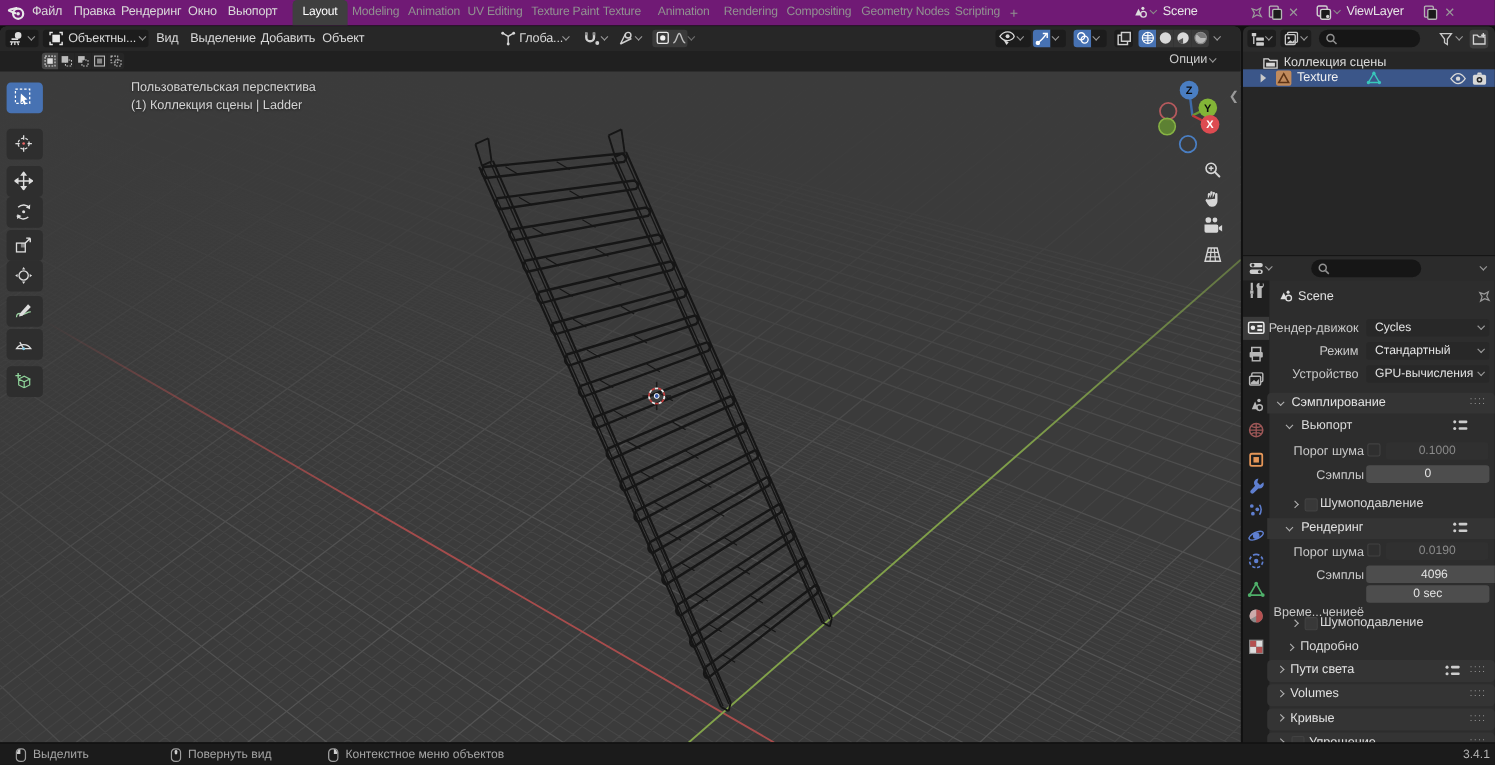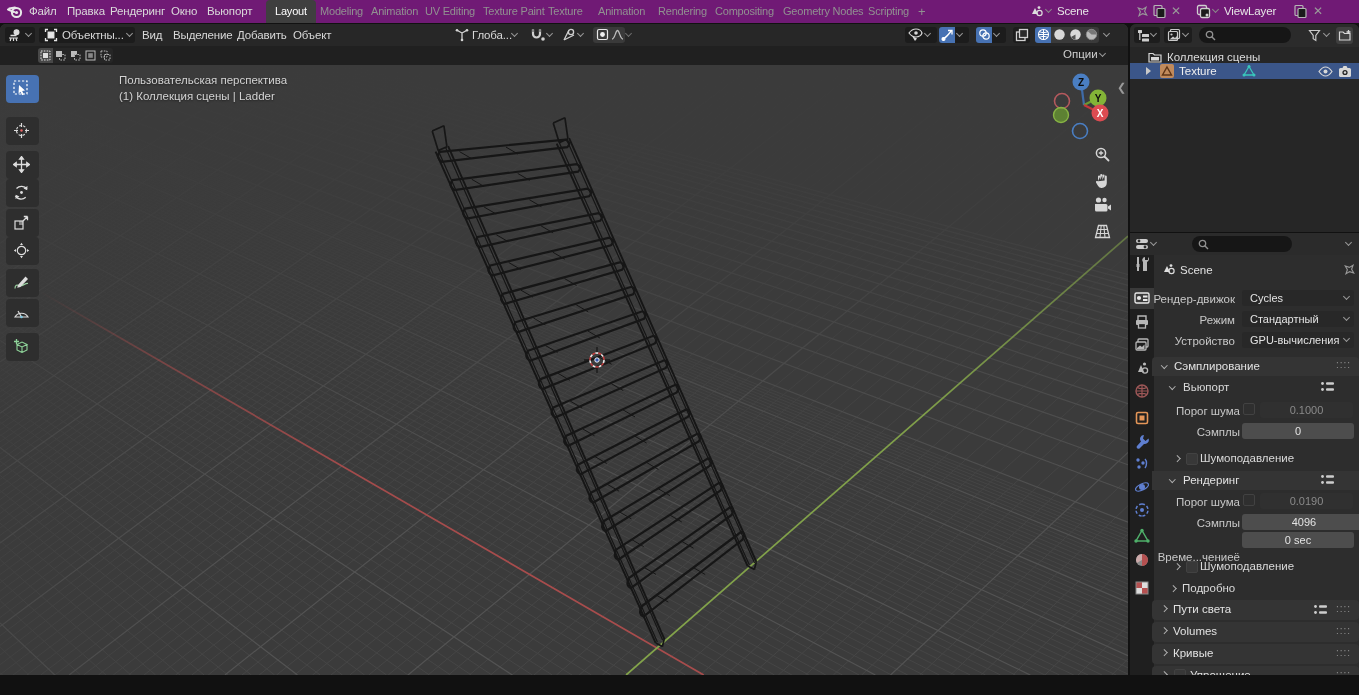--- a/index.html
+++ b/index.html
@@ -692,13 +692,31 @@
   <span class="abs" style="left:206px;top:414px;color:#8f8f8f;font-size:10px;letter-spacing:1px">::::</span>
   <div class="phdr" style="left:22px;top:433px;width:207px;height:14px;border-radius:4px 4px 0 0"></div>
   <span class="abs" style="left:32px;top:439px">
         <span class="caret-r"></span>
       </span>
   <div class="cbox" style="left:44px;top:436px;background:#383838"></div>
   <span class="abs" style="left:60px;top:436px;color:#e2e2e2;font-size:11.5px">Упрощение</span>
   <span class="abs" style="left:206px;top:436px;color:#8f8f8f;font-size:10px;letter-spacing:1px">::::</span>
 </div>
 
+<div id="status" class="abs">
+  <svg class="abs" style="left:14px;top:4px" width="10" height="13" viewBox="0 0 10 13">
+        <rect x="0.8" y="0.8" width="8.4" height="11.4" rx="3.4" fill="none" stroke="#9b9b9b" stroke-width="1.2"></rect>
+        <path d="M1.5 5.5 V3.8 a3.5 3.5 0 0 1 3 -2.9 V5.5 Z" fill="#cfcfcf"></path>
+      </svg>
+  <span class="abs t" style="left:30px;top:1px">Выделить</span>
+  <svg class="abs" style="left:155px;top:4px" width="10" height="13" viewBox="0 0 10 13">
+        <rect x="0.8" y="0.8" width="8.4" height="11.4" rx="3.4" fill="none" stroke="#9b9b9b" stroke-width="1.2"></rect>
+        <rect x="3.8" y="1.8" width="2.4" height="4" rx="1.2" fill="#cfcfcf"></rect>
+      </svg>
+  <span class="abs t" style="left:171px;top:1px">Повернуть вид</span>
+  <svg class="abs" style="left:298px;top:4px" width="10" height="13" viewBox="0 0 10 13">
+        <rect x="0.8" y="0.8" width="8.4" height="11.4" rx="3.4" fill="none" stroke="#9b9b9b" stroke-width="1.2"></rect>
+        <path d="M8.5 5.5 V3.8 a3.5 3.5 0 0 0 -3 -2.9 V5.5 Z" fill="#cfcfcf"></path>
+      </svg>
+  <span class="abs t" style="left:314px;top:1px">Контекстное меню объектов</span>
+  <span class="abs t" style="left:1330px;top:1px;color:#b5b5b5">3.4.1</span>
+</div>
 
 </div>
 </body></html>

